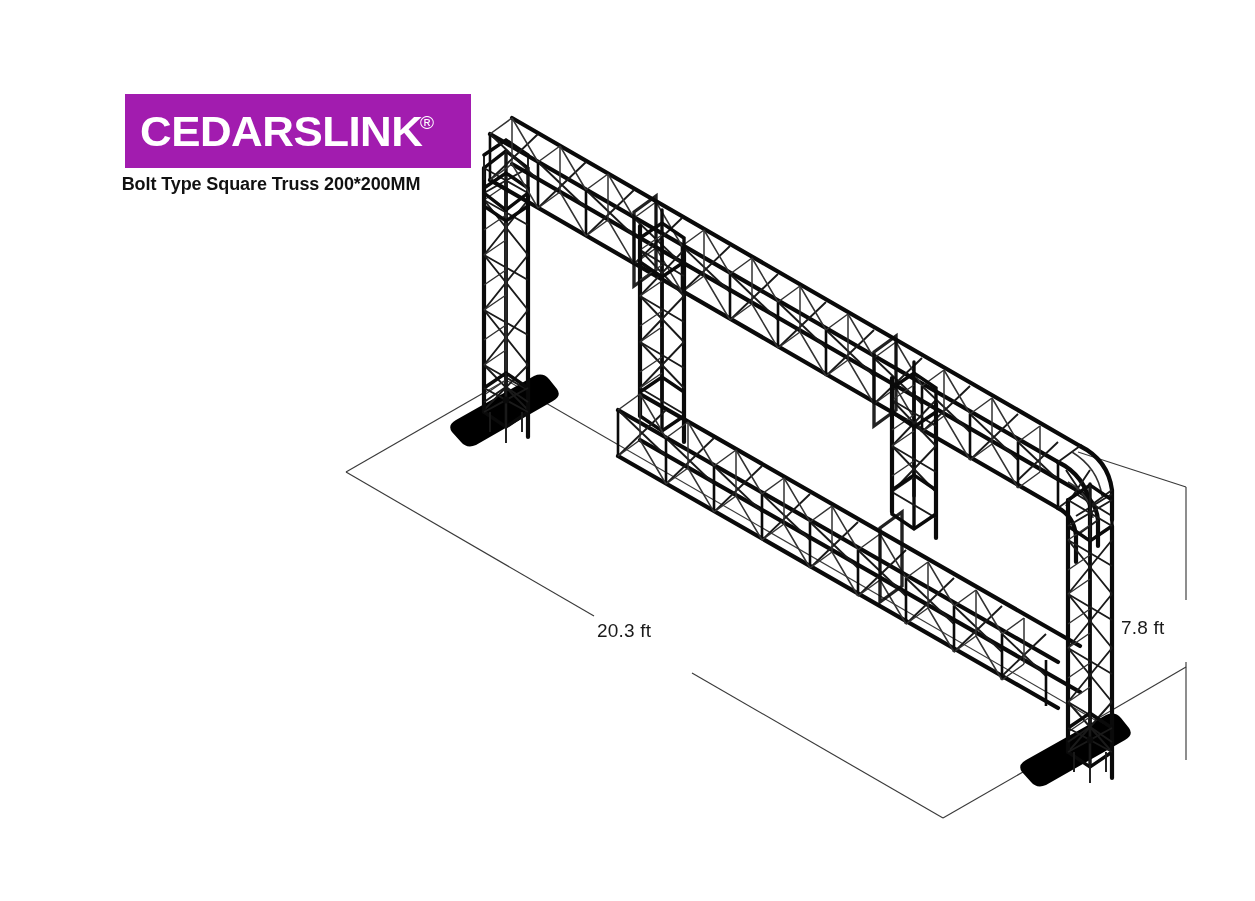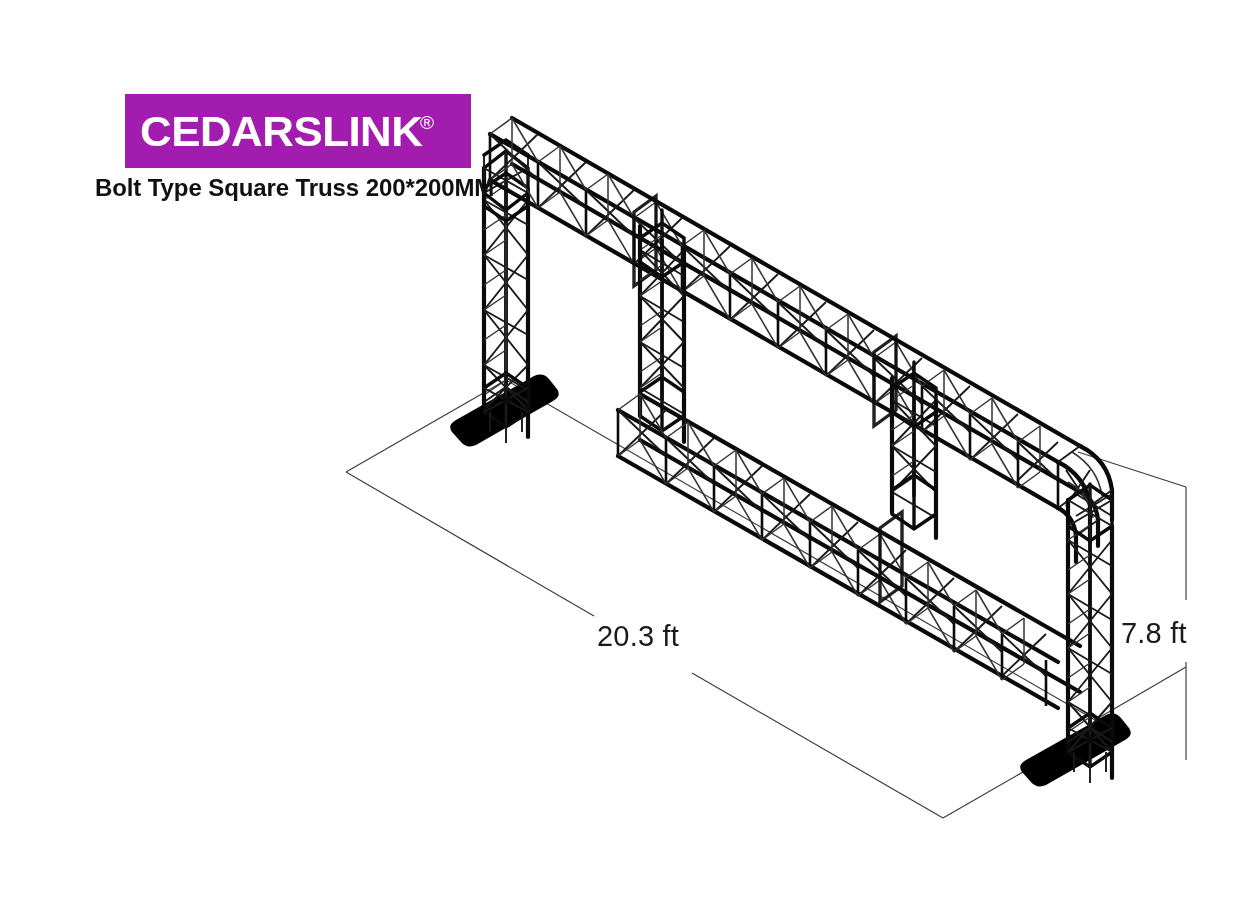--- a/index.html
+++ b/index.html
@@ -56,34 +56,34 @@
     vertical-align: super;
     line-height: 1;
     margin-left: 3px;
     position: relative;
     top: -9px;
   }
   #brand-subtitle {
     margin-top: 6px;
     font-family: "Liberation Sans", sans-serif;
     font-weight: bold;
-    font-size: 24px;
+    font-size: 18px;
     color: #111111;
     letter-spacing: -0.1px;
     white-space: nowrap;
     text-align: center;
     width: 352px;
     margin-left: -2px;
   }
 
   
   .dim-label {
     position: absolute;
     font-family: "Liberation Sans", sans-serif;
-    font-size: 29px;
+    font-size: 19px;
     color: #1a1a1a;
     white-space: nowrap;
     letter-spacing: 0.2px;
   }
   #dim-width-label { left: 597px; top: 620px; }
   #dim-height-label { left: 1121px; top: 617px; }
 
   svg { display: block; }
 </style>
 </head>

